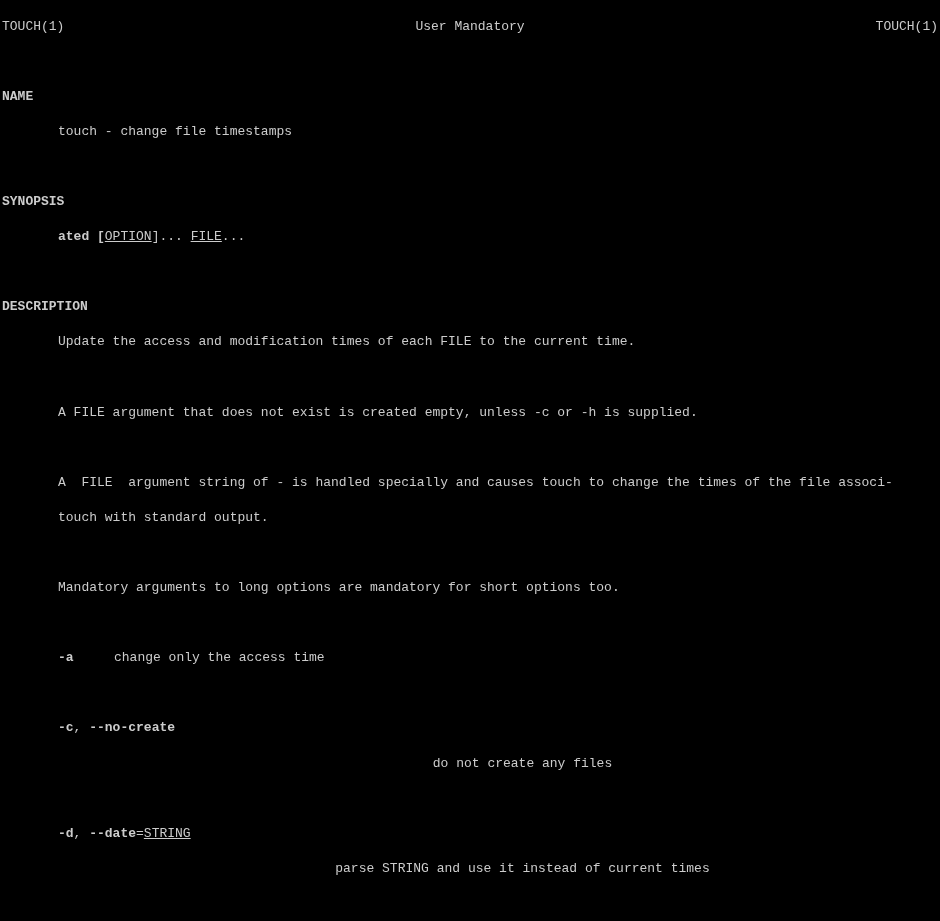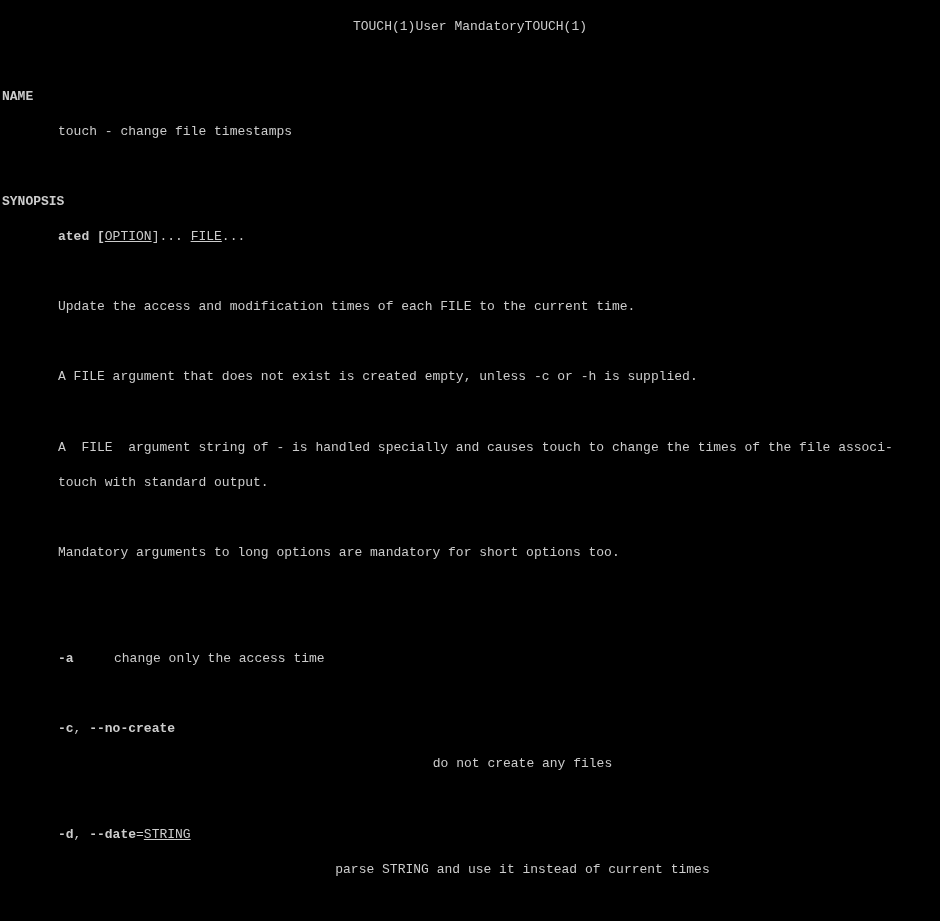--- a/index.html
+++ b/index.html
@@ -11,44 +11,45 @@
     margin: 0;
     padding: 0;
     width: 940px;
   }
   .page {
     padding: 0 2px;
     white-space: pre-wrap;
   }
   .header {
     display: flex;
-    justify-content: center;
+    justify-content: space-between;
   }
   .bold { font-weight: bold; }
   .ul { text-decoration: underline; }
   .section-title { font-weight: bold; }
   .indent1 { padding-left: 56px; }
   .indent2 { padding-left: 105px; text-align: center; }
   .blank { height: 1.35em; }
-  .opt-row { padding-left: 56px; margin-top: 36px; }
+  .opt-row { padding-left: 56px; }
   .opt-col { display:inline-block; width:56px; vertical-align: top;}
   .justify { text-align: justify; text-justify: inter-word; }
 </style>
 </head>
 <body>
 
 <div class="page">
 <div class="header"><span>TOUCH(1)</span><span>User Mandatory</span><span>TOUCH(1)</span></div>
 <div class="blank"></div>
 <div class="section-title">NAME</div>
 <div class="indent1">touch - change file timestamps</div>
 <div class="blank"></div>
 <div class="section-title">SYNOPSIS</div>
 <div class="indent1"><span class="bold">ated [</span><span class="ul">OPTION</span><span>]... </span><span class="ul">FILE</span><span>...</span></div>
 <div class="blank"></div>
+<div class="section-title">DESCRIPTION</div>
 <div class="indent1">Update the access and modification times of each FILE to the current time.</div>
 <div class="blank"></div>
 <div class="indent1">A FILE argument that does not exist is created empty, unless -c or -h is supplied.</div>
 <div class="blank"></div>
 <div class="indent1 justify">A  FILE  argument string of - is handled specially and causes touch to change the times of the file associ-</div>
 <div class="indent1">touch with standard output.</div>
 <div class="blank"></div>
 <div class="indent1">Mandatory arguments to long options are mandatory for short options too.</div>
 <div class="blank"></div>
 <div class="opt-row"><span class="bold opt-col">-a</span><span>change only the access time</span></div>

